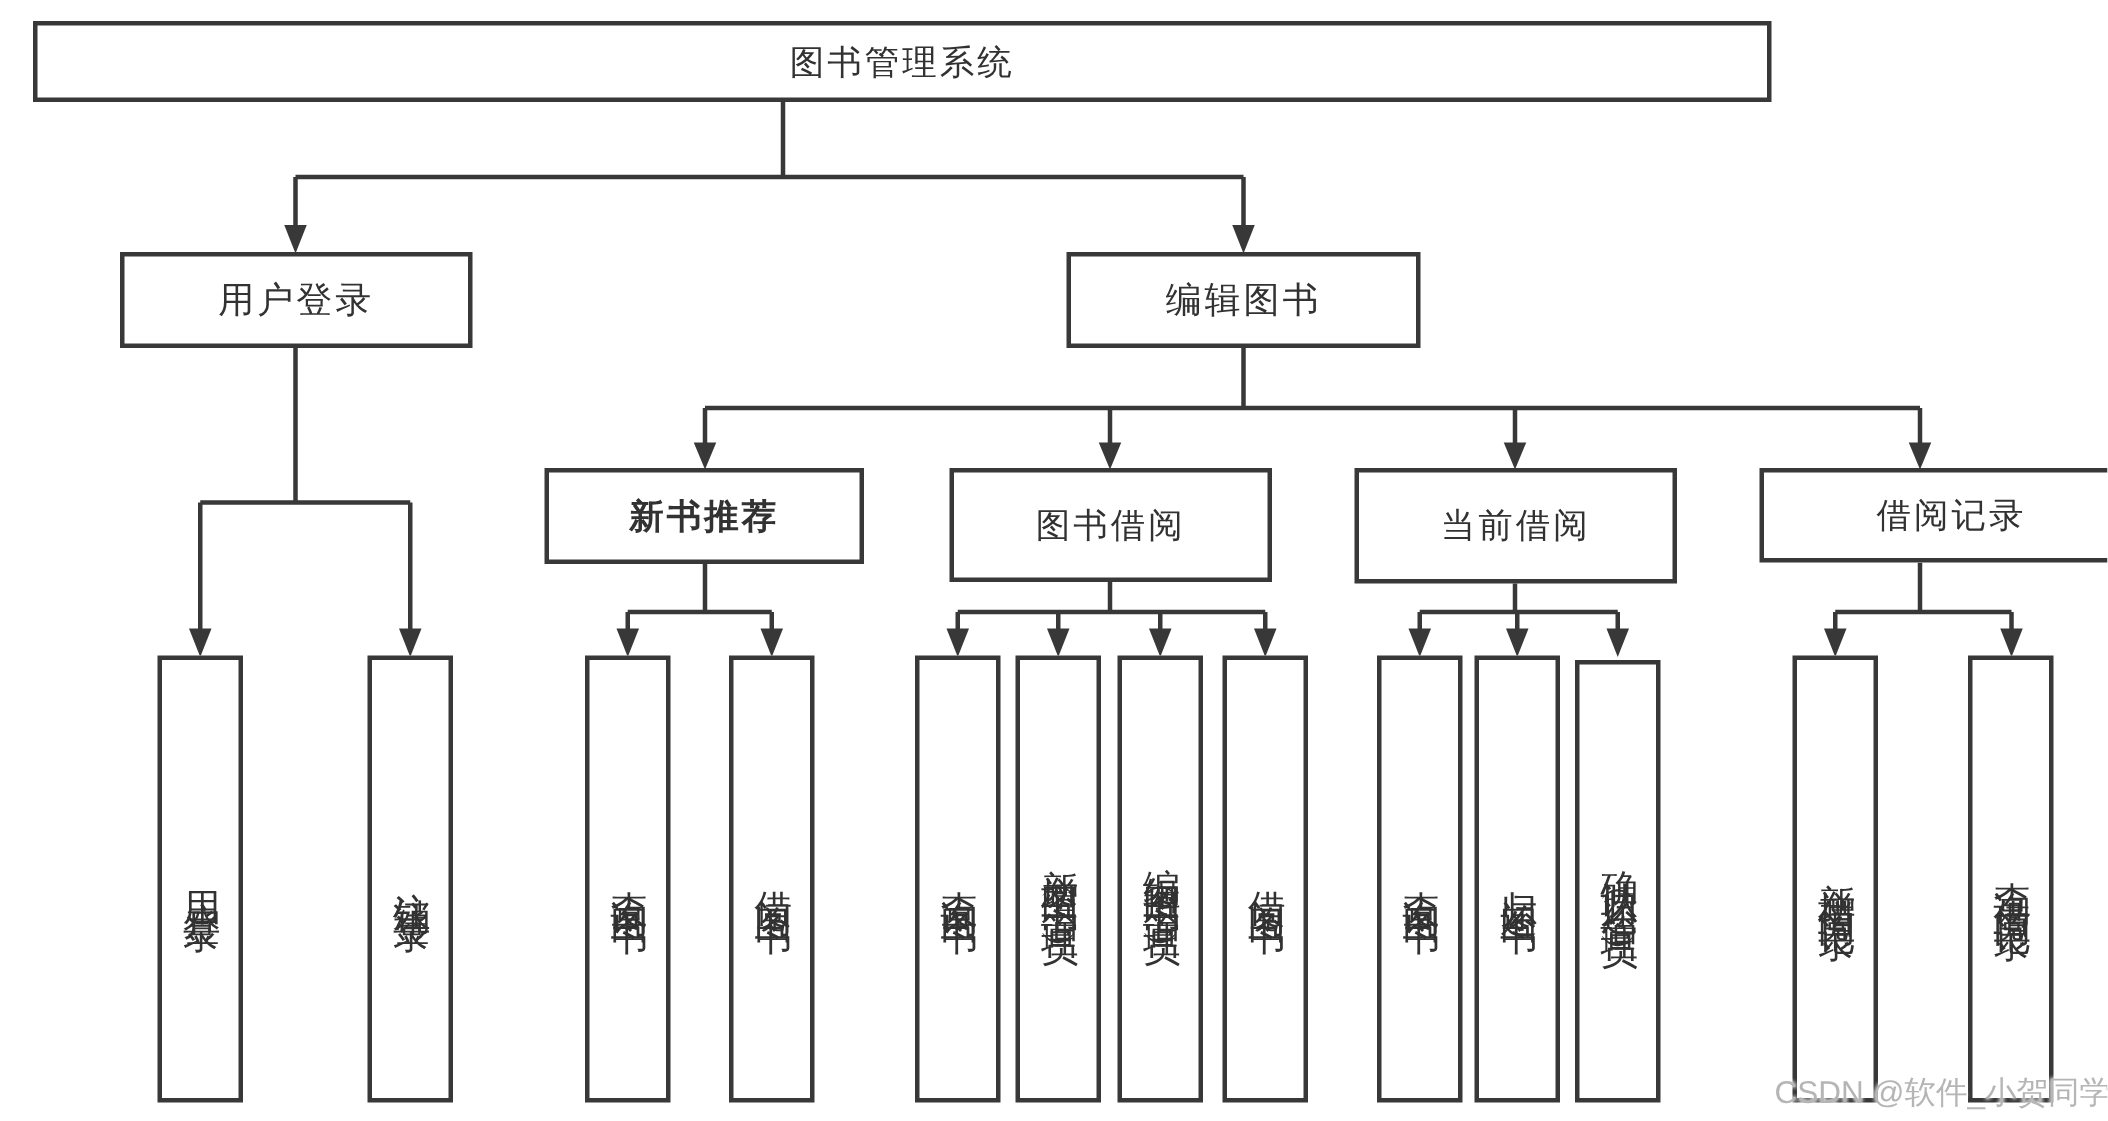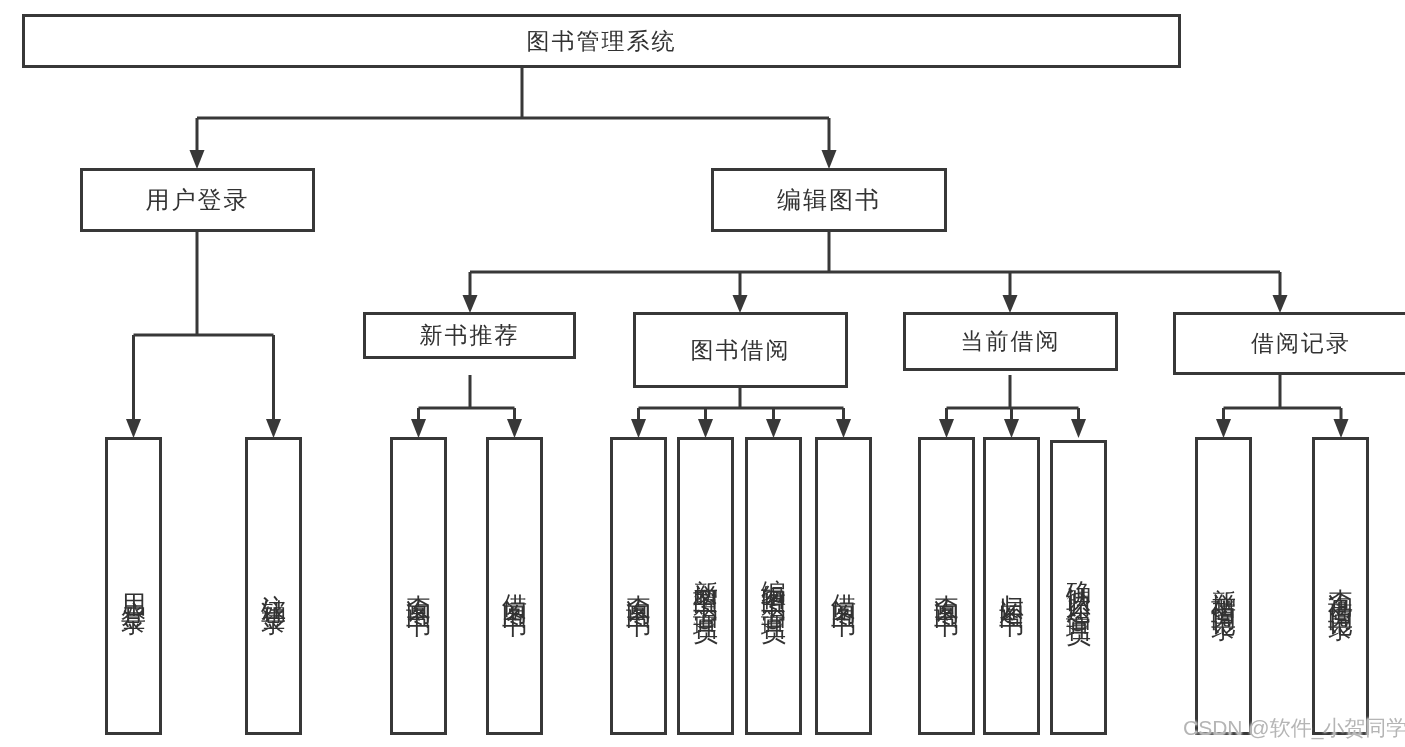--- a/index.html
+++ b/index.html
@@ -107,27 +107,27 @@
     <span>图书管理系统</span>
   </div>
 
   <div class="node h lvl2" style="left:80px; top:168px; width:235px; height:64px;">
     <span>用户登录</span>
   </div>
   <div class="node h lvl2" style="left:711px; top:168px; width:236px; height:64px;">
     <span>编辑图书</span>
   </div>
 
-  <div class="node h lvl3" style="left:363px; top:312px; width:213px; height:47px;">
+  <div class="node h lvl3" style="left:363px; top:312px; width:213px; height:64px;font-weight:bold;">
     <span>新书推荐</span>
   </div>
   <div class="node h lvl3" style="left:633px; top:312px; width:215px; height:76px;">
     <span>图书借阅</span>
   </div>
-  <div class="node h lvl3" style="left:903px; top:312px; width:215px; height:59px;">
+  <div class="node h lvl3" style="left:903px; top:312px; width:215px; height:77px;">
     <span>当前借阅</span>
   </div>
   <div class="node h lvl3" style="left:1173px; top:312px; width:256px; height:63px;">
     <span>借阅记录</span>
   </div>
 
   <div class="node leaf" style="left:105px; top:437px; width:57px; height:298px;">
     <span>用户登录</span>
   </div>
   <div class="node leaf" style="left:245px; top:437px; width:57px; height:298px;">

